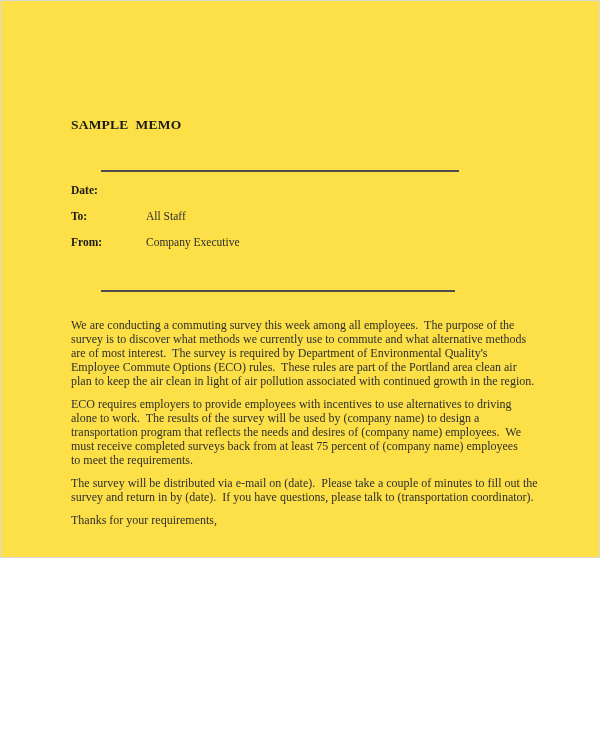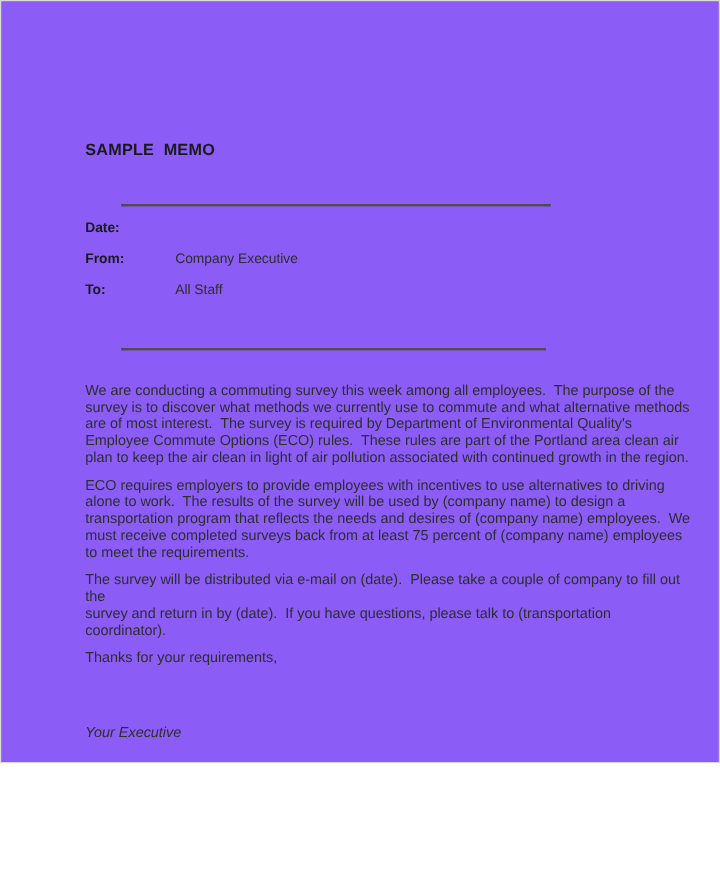--- a/index.html
+++ b/index.html
@@ -1,23 +1,23 @@
 <!DOCTYPE html>
 <html><head>
 <meta charset="utf-8">
 <style>
   html, body { margin: 0; padding: 0; background: #ffffff; }
   .page {
     position: relative;
     width: 600px;
-    height: 636px;
-    background: #8b5cf6;
+    height: 558px;
+    background: #fde047;
     border: 1px solid #dadada;
     box-sizing: border-box;
-    font-family: Liberation Sans, sans-serif;
+    font-family: Liberation Serif, serif;
     color: #2e2e2e;
     overflow: hidden;
   }
   .memo-title {
     position: absolute;
     left: 70px;
     top: 116px;
     margin: 0;
     font-size: 13.5px;
     font-weight: 700;
@@ -69,39 +69,39 @@
 
   <h1 class="memo-title">SAMPLE  MEMO</h1>
 
   <div class="rule rule-top"></div>
 
   <div class="header-block">
     <div class="header-row">
       <span class="header-label">Date:</span><span class="header-value"></span>
     </div>
     <div class="header-row">
-      <span class="header-label">From:</span><span class="header-value">Company Executive</span>
+      <span class="header-label">To:</span><span class="header-value">All Staff</span>
     </div>
     <div class="header-row">
-      <span class="header-label">To:</span><span class="header-value">All Staff</span>
+      <span class="header-label">From:</span><span class="header-value">Company Executive</span>
     </div>
   </div>
 
   <div class="rule rule-mid"></div>
 
   <div class="body-block">
     <p>We are conducting a commuting survey this week among all employees.  The purpose of the
 survey is to discover what methods we currently use to commute and what alternative methods
 are of most interest.  The survey is required by Department of Environmental Quality's
 Employee Commute Options (ECO) rules.  These rules are part of the Portland area clean air
 plan to keep the air clean in light of air pollution associated with continued growth in the region.</p>
     <p>ECO requires employers to provide employees with incentives to use alternatives to driving
 alone to work.  The results of the survey will be used by (company name) to design a
 transportation program that reflects the needs and desires of (company name) employees.  We
 must receive completed surveys back from at least 75 percent of (company name) employees
 to meet the requirements.</p>
-    <p>The survey will be distributed via e-mail on (date).  Please take a couple of company to fill out the
+    <p>The survey will be distributed via e-mail on (date).  Please take a couple of minutes to fill out the
 survey and return in by (date).  If you have questions, please talk to (transportation coordinator).</p>
     <p class="closing">Thanks for your requirements,</p>
     <p class="signature">Your Executive</p>
   </div>
 
 </div>
 
 </body></html>

